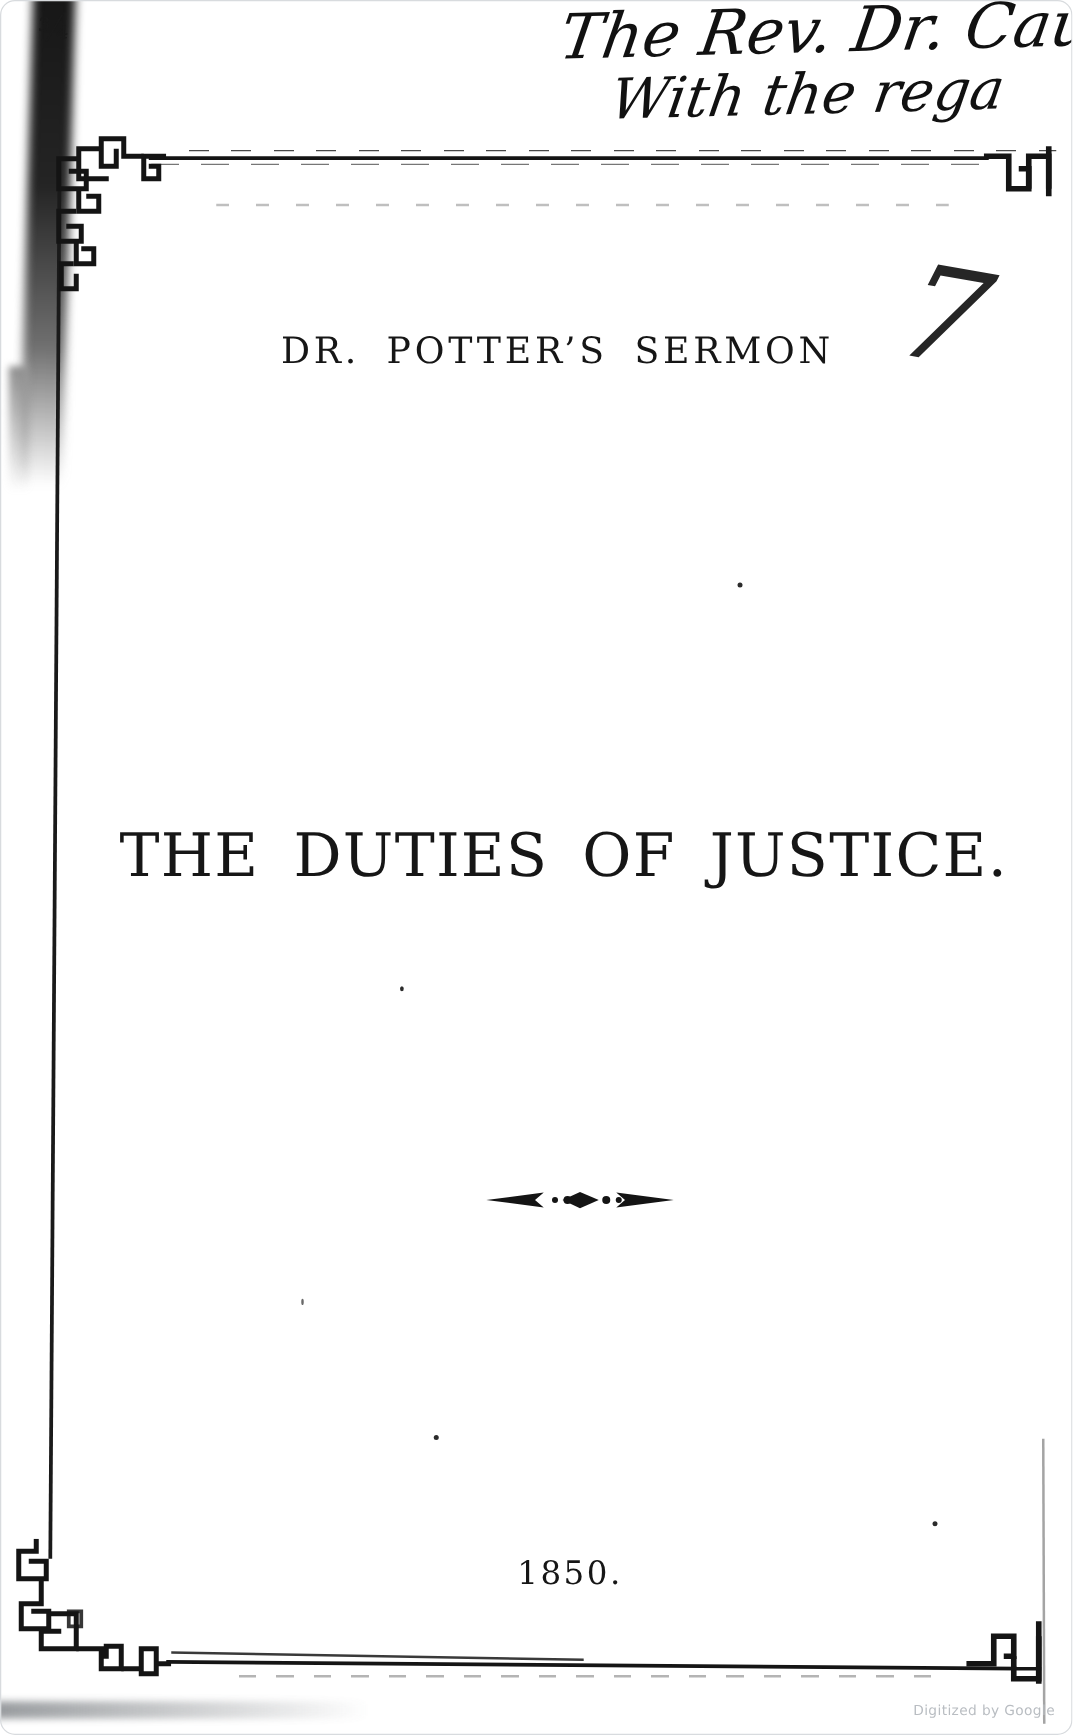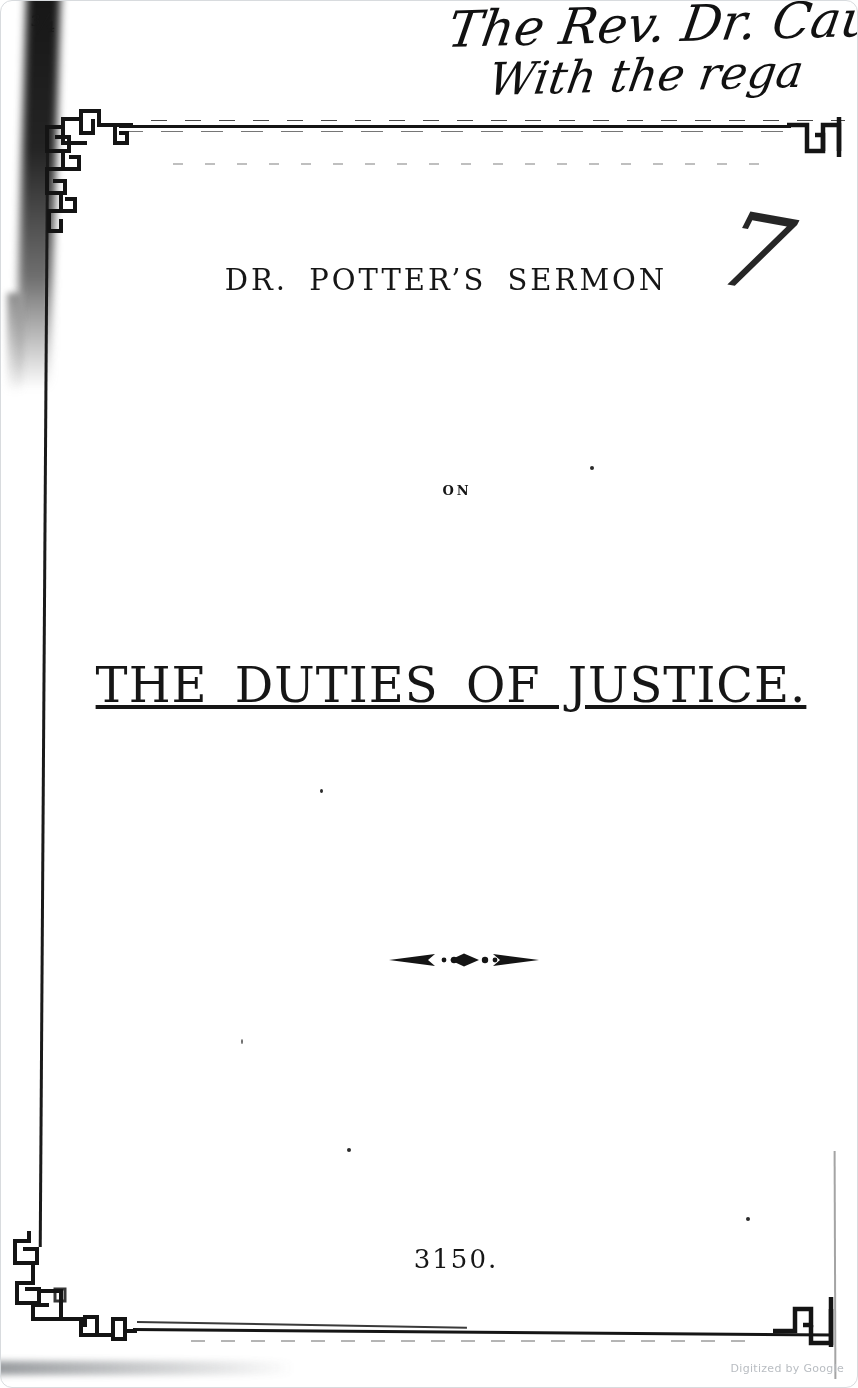--- a/index.html
+++ b/index.html
@@ -64,21 +64,21 @@
     transform:rotate(-0.2deg);}
   .smudge-bottom{left:-6px;top:1360px;width:300px;height:14px;
     background:linear-gradient(to right,#7e8286,rgba(150,154,158,0));
     filter:blur(3px);opacity:.8;}
   
   .pretitle{left:30px;top:262px;width:830px;text-align:center;
     font-size:29px;letter-spacing:3px;word-spacing:9px;}
   .conj{left:56px;top:482px;width:800px;text-align:center;
     font-size:13px;font-weight:bold;letter-spacing:3px;}
   .main-title{left:42px;top:656px;width:816px;text-align:center;
-    font-size:48px;letter-spacing:1px;word-spacing:11px;text-decoration:underline;}
+    font-size:48px;letter-spacing:1px;word-spacing:11px;}
   .imprint-city{left:54px;top:1186px;width:802px;text-align:center;
     font-size:27px;letter-spacing:4px;}
   .imprint-pub{left:54px;top:1222px;width:802px;text-align:center;
     font-size:15px;font-weight:bold;letter-spacing:2px;word-spacing:8px;}
   .imprint-year{left:54px;top:1243px;width:802px;text-align:center;
     font-size:26px;letter-spacing:2px;}
   .watermark{right:13px;top:1361px;font-family:"DejaVu Sans",sans-serif;
     font-size:11px;letter-spacing:.3px;margin-left:36px;}
   .speck{background:#2b2b2b;border-radius:50%;}
   svg{display:block;}
@@ -139,36 +139,35 @@
   </div>
   <div class="abs" style="left:772px;top:1294px;">
     <svg width="64" height="54" viewBox="0 0 64 54" fill="none" stroke="#141414" stroke-width="4.5">
       <path d="M0,36 H22 V14 H38 V30 H30"></path>
       <path d="M38,30 V48 H58 V14"></path>
       <path d="M58,2 V52"></path>
     </svg>
   </div>
 
   <div class="abs pretitle">DR. POTTER’S SERMON</div>
-  <div class="abs conj">ON</div>
   <div class="abs main-title">THE DUTIES OF JUSTICE.</div>
 
   <div class="abs" style="left:388px;top:950px;">
     <svg width="150" height="18" viewBox="0 0 150 18" fill="#141414">
       <polygon points="0,9 46,3 39,9 46,15"></polygon>
       <circle cx="55" cy="9" r="2.4"></circle>
       <circle cx="65" cy="9" r="3.2"></circle>
       <polygon points="75,2.5 90,9 75,15.5 61,9"></polygon>
       <circle cx="96" cy="9" r="3.2"></circle>
       <circle cx="106" cy="9" r="2.4"></circle>
       <polygon points="150,9 104,3 111,9 104,15"></polygon>
     </svg>
   </div>
 
-  <div class="abs imprint-year">3150.</div>
+  <div class="abs imprint-year">1850.</div>
 
   <div class="abs speck" style="left:589px;top:465px;width:4px;height:4px;"></div>
   <div class="abs speck" style="left:319px;top:788px;width:3px;height:4px;"></div>
   <div class="abs speck" style="left:240px;top:1038px;width:2px;height:5px;opacity:.7;"></div>
   <div class="abs speck" style="left:346px;top:1147px;width:4px;height:4px;"></div>
   <div class="abs speck" style="left:745px;top:1216px;width:4px;height:4px;"></div>
 
   <div class="abs watermark" style="color:#b9bdc2;">Digitized by Google</div>
 
 </div>

